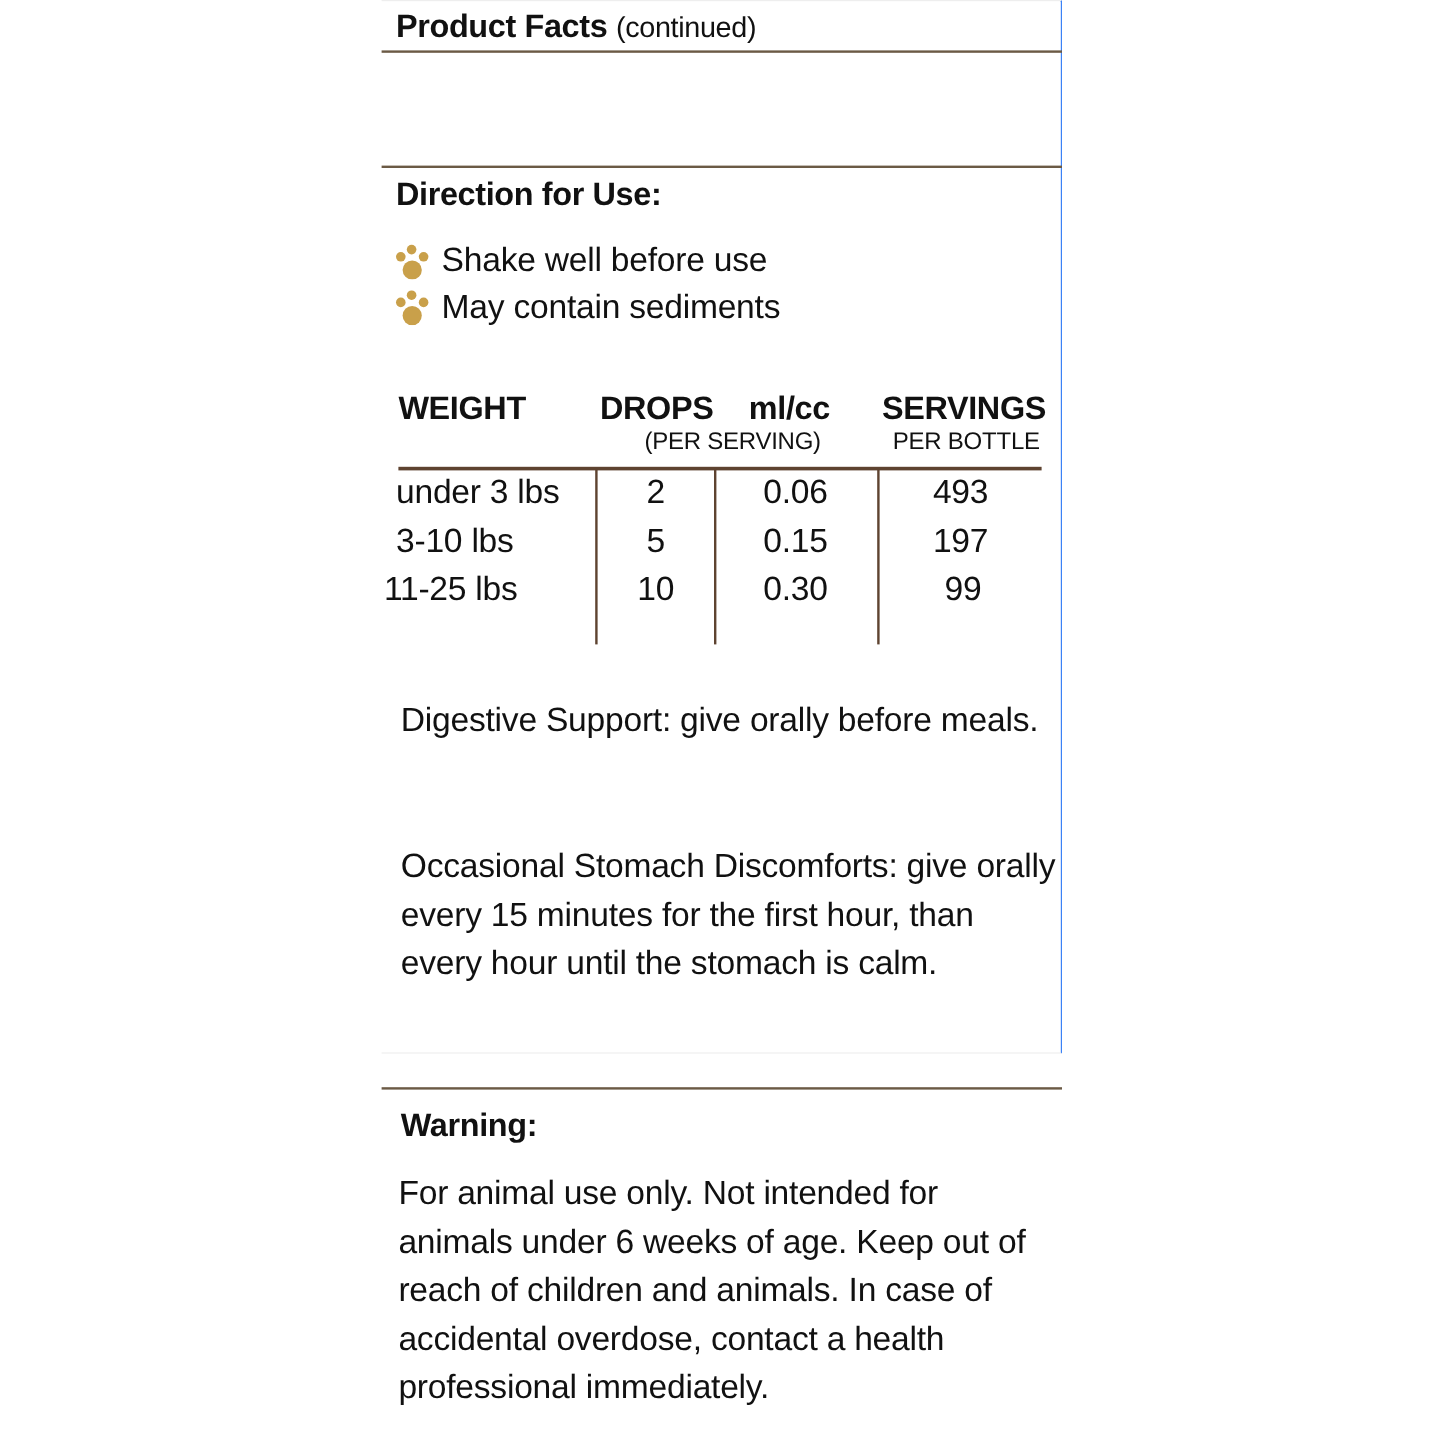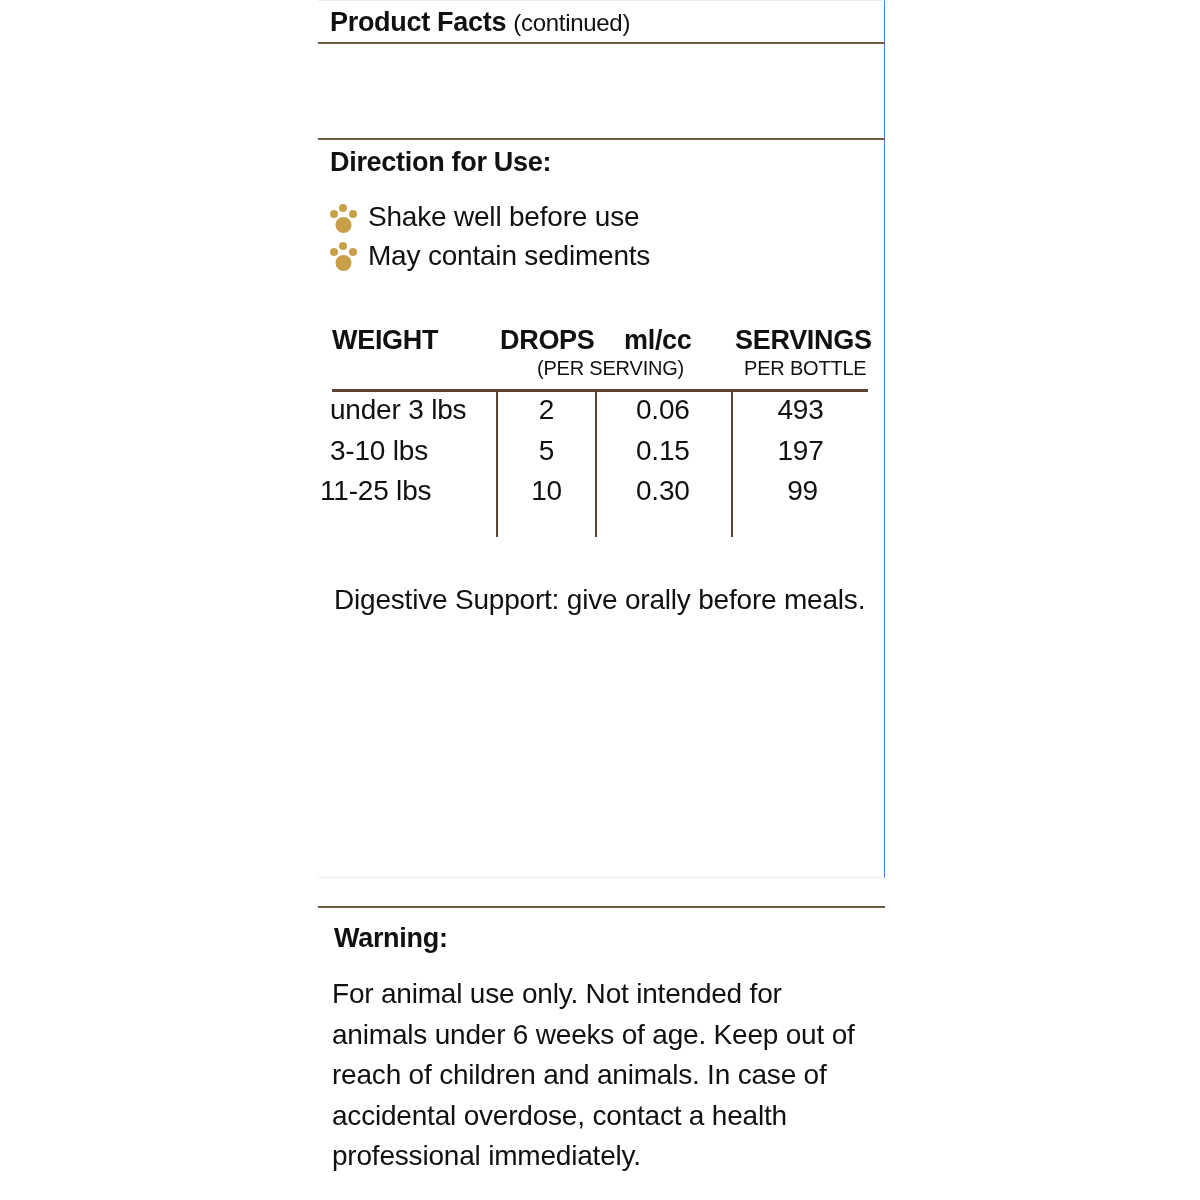--- a/index.html
+++ b/index.html
@@ -168,19 +168,20 @@
 
     <div>
       <div class="abs td" style="left:2px; top:474px;">11-25 lbs</div>
       <div class="abs td center" style="left:180px; width:97px; top:474px;">10</div>
       <div class="abs td" style="left:318px; top:474px;">0.30</div>
       <div class="abs td center" style="left:417px; width:135px; top:474px;">99</div>
     </div>
   </div>
 
   <div class="abs para" style="top:579px;">Digestive Support: give orally before meals.</div>
+  <div class="abs para" style="top:701px; width:548px;">Occasional Stomach Discomforts: give orally every 15 minutes for the first hour, than every hour until the stomach is calm.</div>
 
   <div class="rule" style="top:905px;"></div>
 
   <div class="abs heading" style="left:16px; top:922px;">Warning:</div>
   <div class="abs para" style="left:14px; top:973px; width:545px;">For animal use only. Not intended for animals under 6 weeks of age. Keep out of reach of children and animals. In case of accidental overdose, contact a health professional immediately.</div>
 
 </div>
 
 </body></html>

